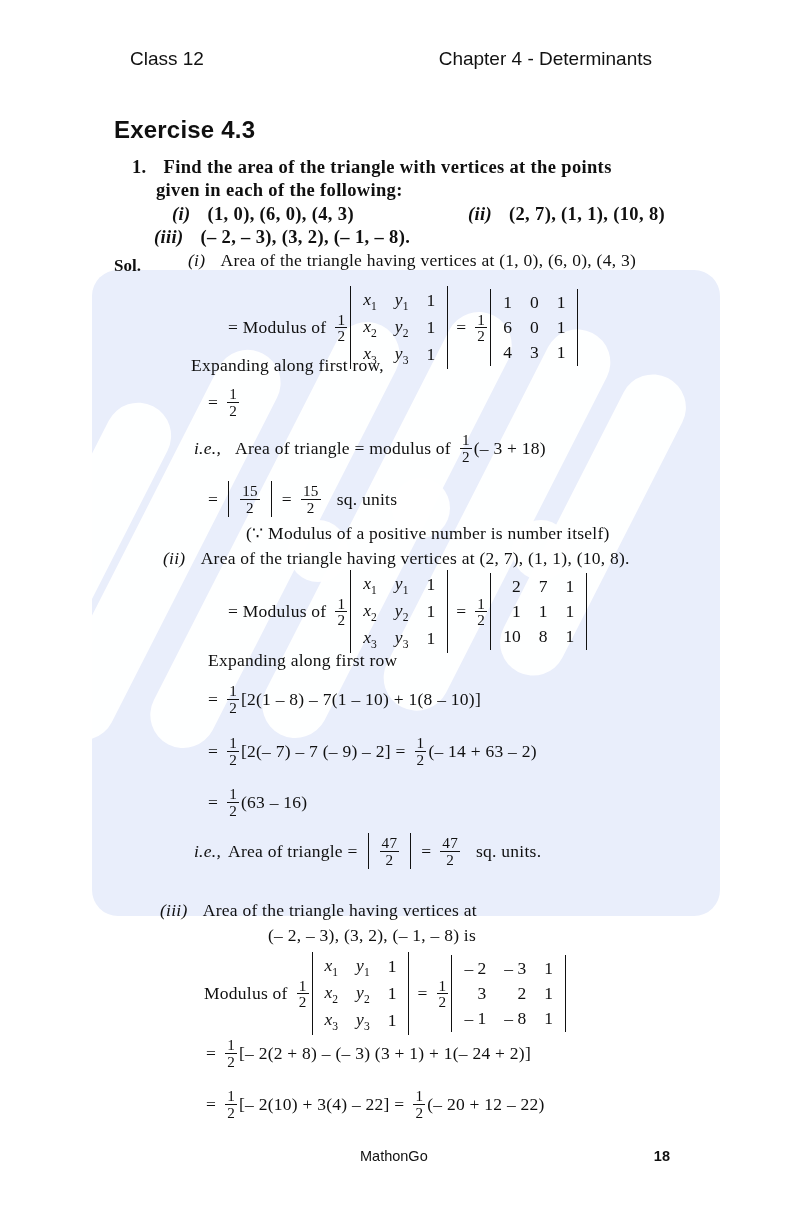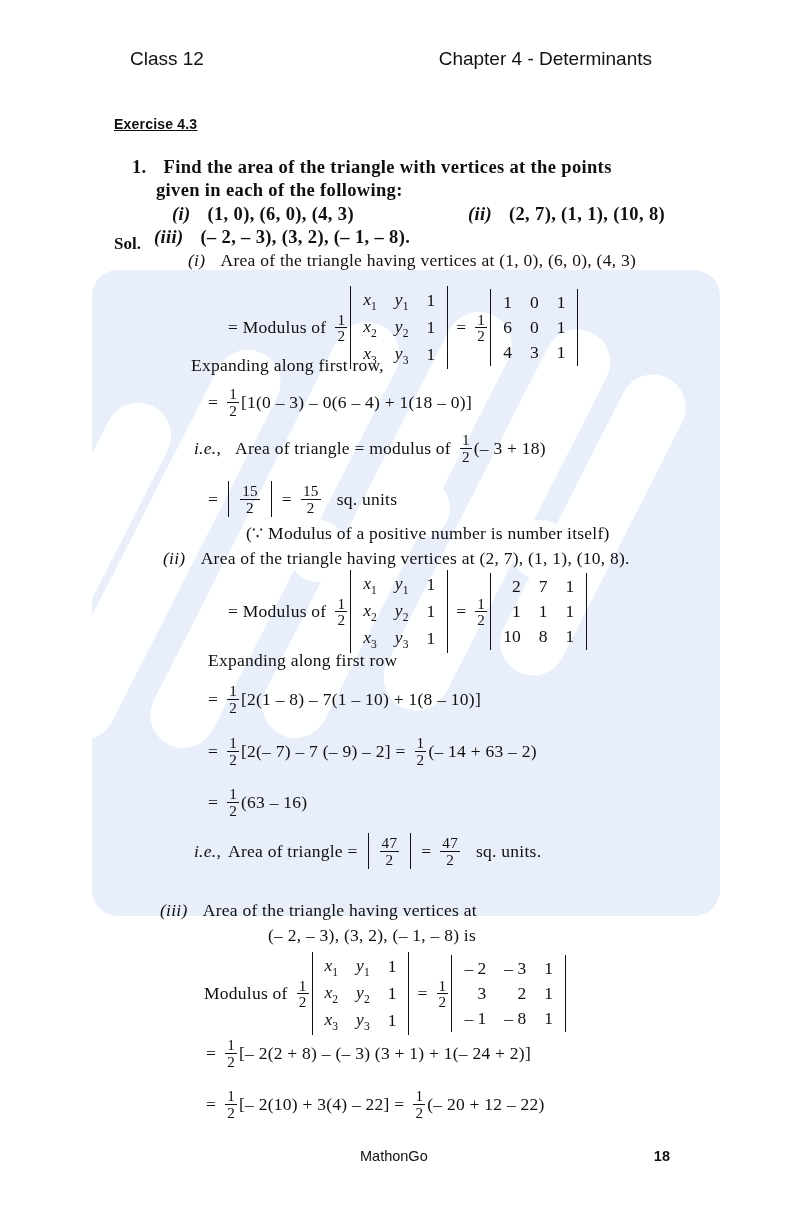--- a/index.html
+++ b/index.html
@@ -88,34 +88,33 @@
     inset: 0;
     z-index: 2;
   }
 
   .row { position: absolute; white-space: nowrap; }
 
   
   .ex-title {
     left: 114px; top: 116px;
     font-family: "Liberation Sans", "DejaVu Sans", sans-serif;
-    font-size: 14px; font-weight: bold;
+    font-size: 24px; font-weight: bold;
     letter-spacing: .2px;
-    text-decoration: underline;
   }
 
   
   .q { font-weight: bold; font-size: 18.5px; letter-spacing: .35px; }
   .q-num  { left: 132px;  top: 157px; }
   .q-l2   { left: 156px;  top: 180px; }
   .q-i    { left: 172px;  top: 204px; }
   .q-ii   { left: 434px;  top: 204px; margin-left: 34px; }
   .q-iii  { left: 154px;  top: 227px; }
 
-  .sol-lbl { left: 114px; top: 234px; font-weight: bold; font-size: 17px; }
+  .sol-lbl { left: 114px; top: 256px; font-weight: bold; font-size: 17px; }
 
   
   .t   { font-size: 17.5px; letter-spacing: .25px; }
   .it  { font-style: italic; }
   .bi  { font-weight: bold; font-style: italic; }
 
   
   .frac {
     display: inline-block;
     vertical-align: -0.52em;
@@ -282,21 +281,20 @@
     <div class="row t" style="left:191px; top:355px;">Expanding along first row,</div>
 
     <div class="row" style="left:208px; top:386px;">
       <div class="eqline">
         <span class="t">=</span>
         <span class="sp"></span>
         <span class="frac t">
           <span class="num">1</span>
           <span class="den">2</span>
         </span>
-        <span class="t">[1(0 – 3) – 0(6 – 4) + 1(18 – 0)]</span>
       </div>
     </div>
 
     <div class="row" style="left:194px; top:432px;">
       <div class="eqline">
         <span class="t it">i.e.,</span>
         <span class="sp2"></span>
         <span class="t">Area of triangle  =  modulus of</span>
         <span class="sp"></span>
         <span class="frac t">

